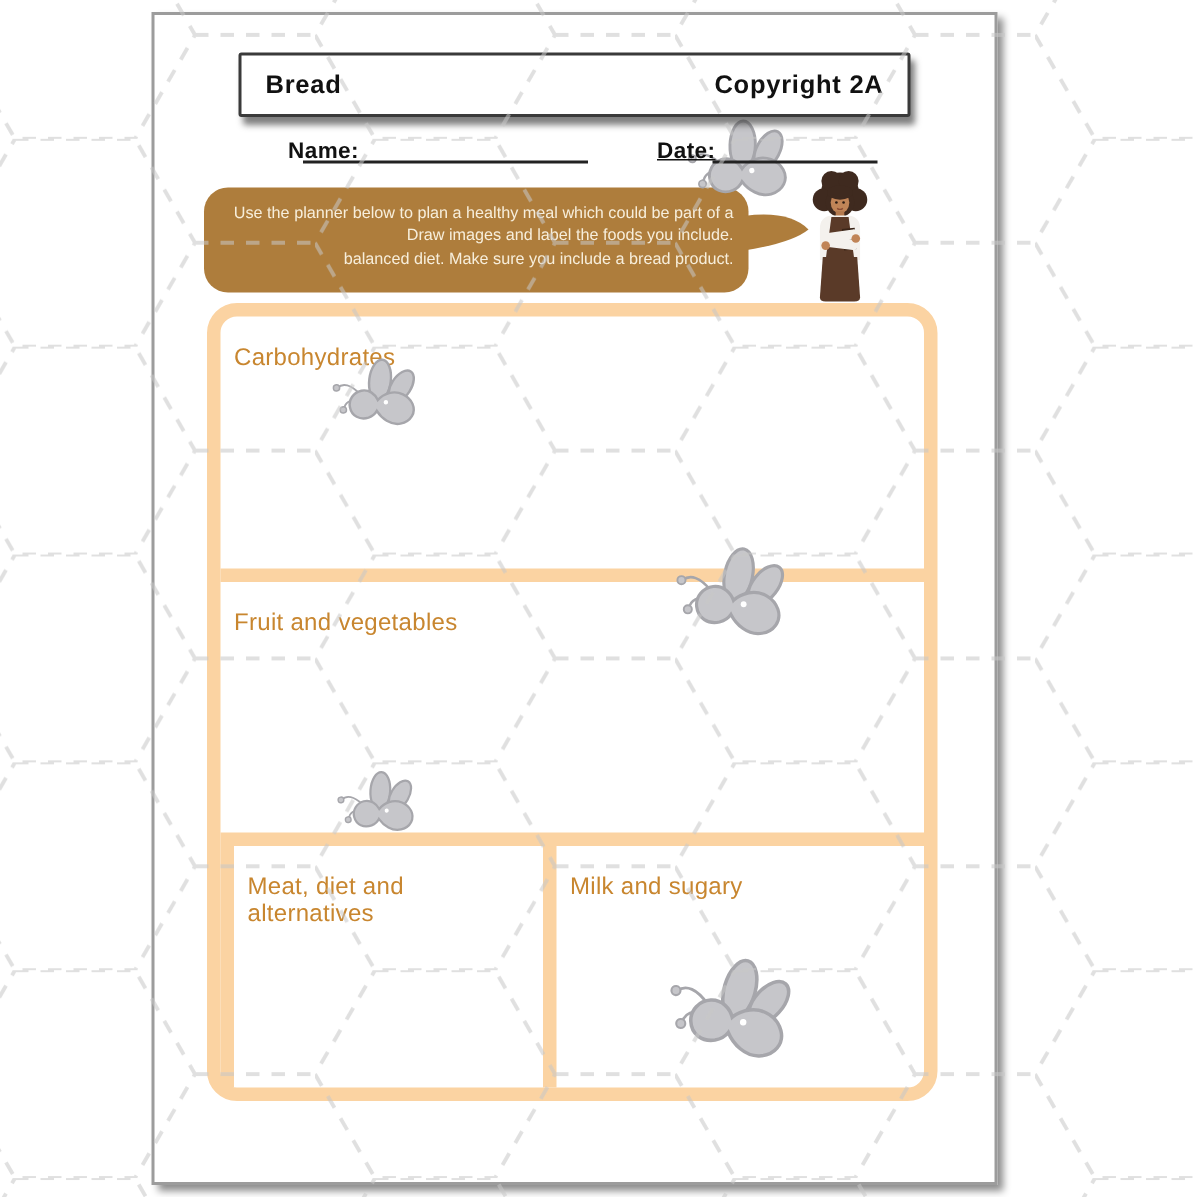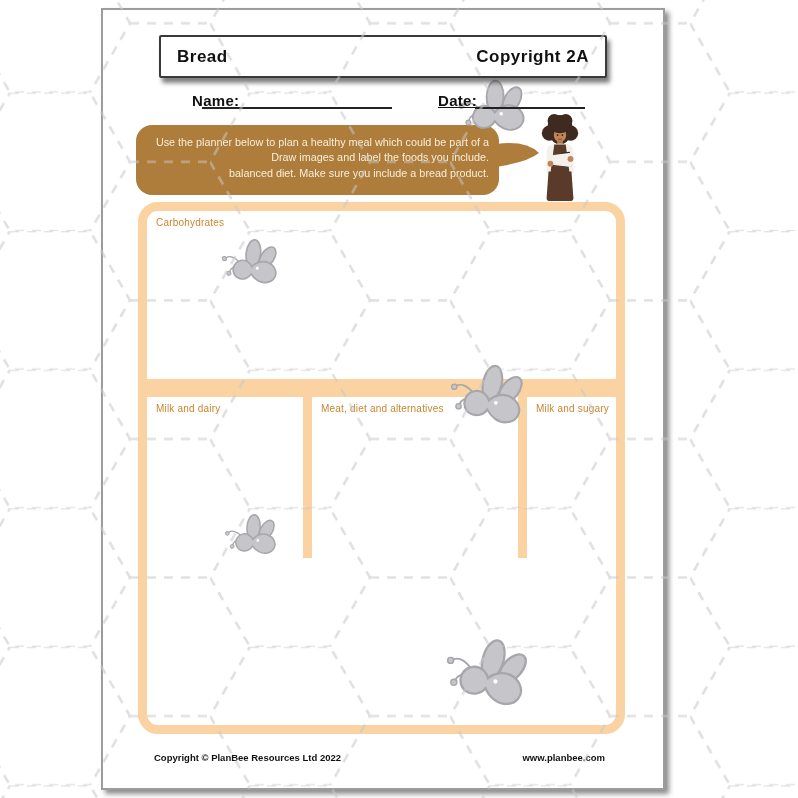--- a/index.html
+++ b/index.html
@@ -38,22 +38,22 @@
   .z0{ z-index:1; } .z2{ z-index:5; } .z3{ z-index:6; }
 
   
   .planner { position:absolute; left:35px; top:192px; width:487px; height:532px;
     border:9px solid var(--planner-orange,#fbd3a2); border-radius:20px; z-index:4;
     display:flex; flex-direction:column; background:transparent; }
   .p-row1 { height:168px; } .p-row2 { height:167px; } .p-row3 { height:161px; display:flex; }
   .p-band-h { height:9px; background:var(--planner-orange,#fbd3a2); }
   .p-band-v { width:9px; background:var(--planner-orange,#fbd3a2); }
   .p-col1 { width:156px; } .p-col2 { width:206px; } .p-col3 { flex:1; }
-  .p-label { color:var(--label-orange,#c8862f); font-size:10px; padding:6px 4px 0 9px;
-    letter-spacing:.2px; }
+  .p-label { color:var(--label-orange,#c8862f); font-size:16px; padding:6px 4px 0 9px;
+    letter-spacing:.2px;margin-top:13px; }
 
   
   .footer { position:absolute; left:0; right:0; top:742px; display:flex;
     justify-content:space-between; padding-left:51px; padding-right:58px; z-index:6; }
   .footer span { font-weight:bold; font-size:9.5px; color:#111; }
 </style>
 </head>
 <body>
 
 <div id="canvas">
@@ -127,25 +127,25 @@
 
     <svg class="art z0" style="left:336px; top:626px; transform:rotate(4deg);" width="98" height="88" viewBox="0 0 104 92">
       <use href="#bee"></use>
     </svg>
 
     <div class="planner">
       <div class="p-row1">
         <div class="p-label">Carbohydrates</div>
       </div>
       <div class="p-band-h"></div>
+      <div class="p-row2">
+        <div class="p-label">Fruit and vegetables</div>
+      </div>
       <div class="p-band-h"></div>
       <div class="p-row3">
-        <div class="p-col1">
-          <div class="p-label">Milk and dairy</div>
-        </div>
         <div class="p-band-v"></div>
         <div class="p-col2">
           <div class="p-label">Meat, diet and alternatives</div>
         </div>
         <div class="p-band-v"></div>
         <div class="p-col3">
           <div class="p-label">Milk and sugary</div>
         </div>
       </div>
     </div>
@@ -153,24 +153,20 @@
     <svg class="art z2" style="left:115px; top:228px; transform:rotate(-5deg);" width="68" height="60" viewBox="0 0 104 92">
       <use href="#bee"></use>
     </svg>
     <svg class="art z2" style="left:342px; top:353px;" width="88" height="78" viewBox="0 0 104 92">
       <use href="#bee"></use>
     </svg>
     <svg class="art z2" style="left:119px; top:503px; transform:rotate(-8deg);" width="62" height="55" viewBox="0 0 104 92">
       <use href="#bee"></use>
     </svg>
 
-    <div class="footer">
-      <span>Copyright © PlanBee Resources Ltd 2022</span>
-      <span>www.planbee.com</span>
-    </div>
   </div>
 
   <div id="hex-overlay">
     <svg width="798" height="798">
       <defs>
         <pattern id="hexpat" width="240" height="138.56" patternUnits="userSpaceOnUse" patternTransform="translate(-30,-46)">
           <path d="M40 0 L120 0 L160 69.28 L120 138.56 L40 138.56 L0 69.28 Z M160 69.28 L240 69.28" fill="none" stroke="#c8c8c8" stroke-width="2.6" stroke-dasharray="9 8"></path>
         </pattern>
       </defs>
       <rect width="798" height="798" fill="url(#hexpat)"></rect>

